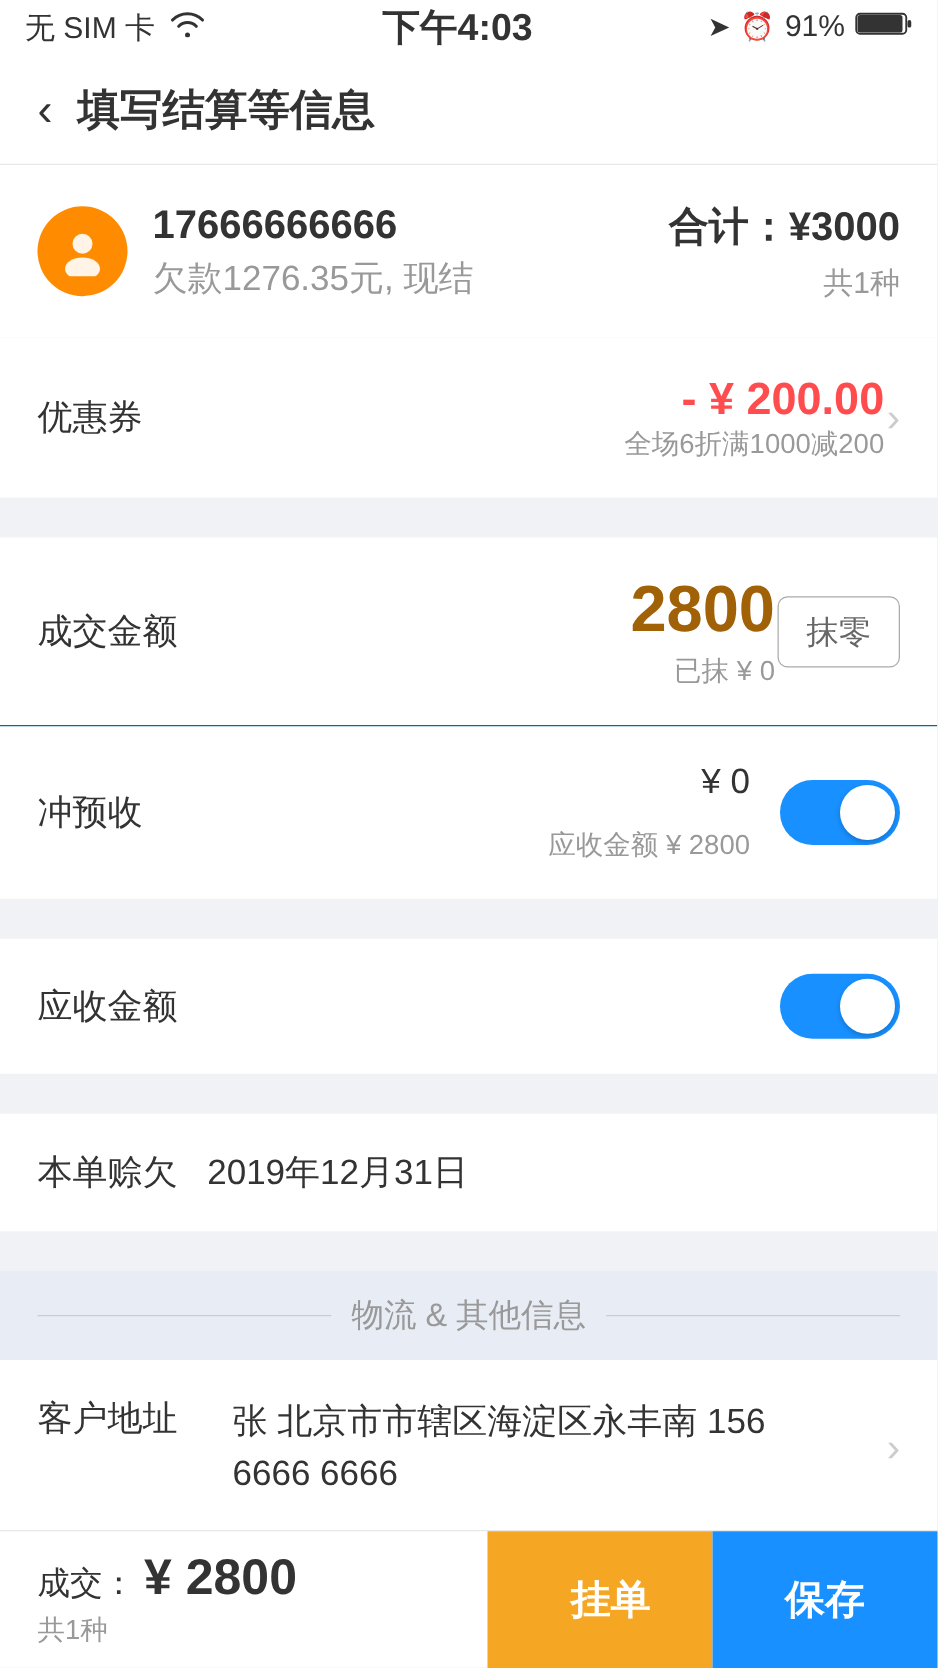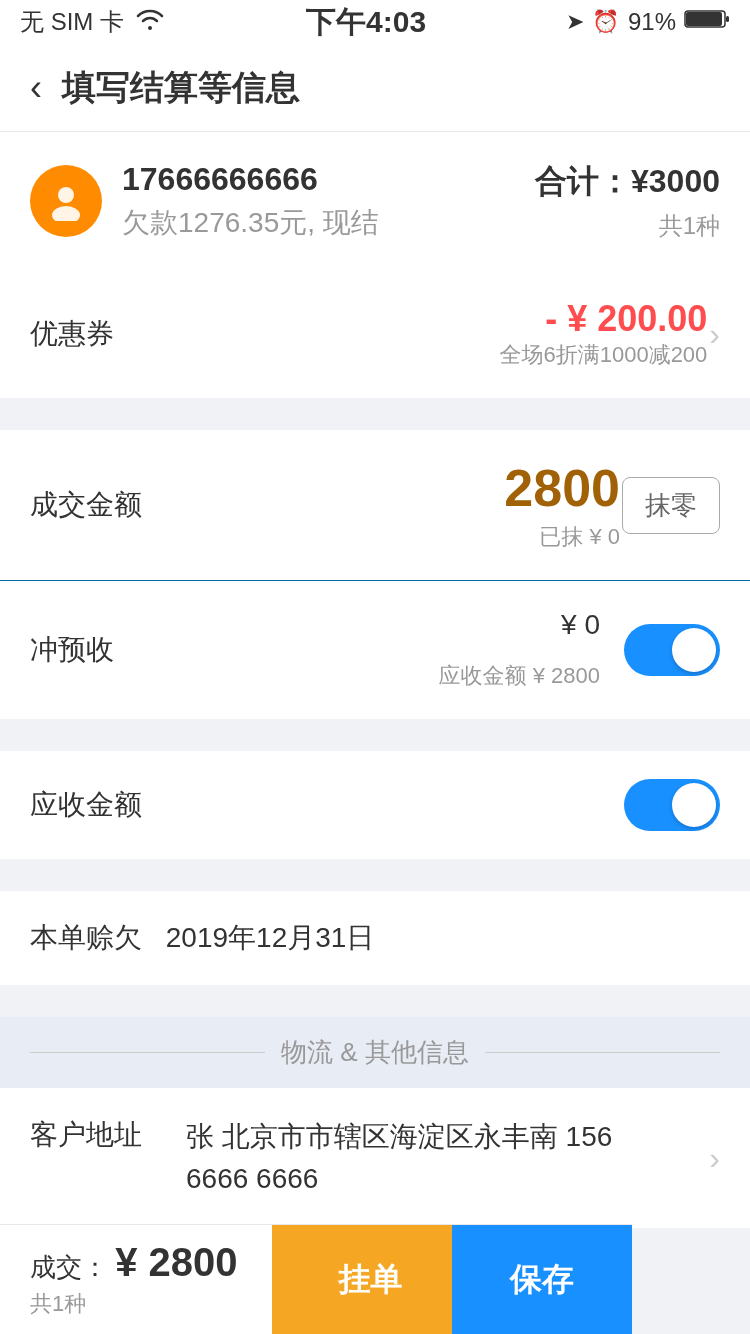--- a/index.html
+++ b/index.html
@@ -192,21 +192,21 @@
     }
     .address-label { font-size: 28px; color: #333; flex-shrink: 0; }
     .address-value { font-size: 28px; color: #333; flex: 1; line-height: 1.5; }
     .address-chevron { color: #ccc; font-size: 32px; align-self: center; }
 
     
     .bottom-bar {
       position: fixed;
       bottom: 0;
       left: 0;
-      width: 632px;
+      width: 750px;
       height: 110px;
       background: #fff;
       display: flex;
       align-items: center;
       border-top: 1px solid #e8e8e8;
     }
     .bottom-summary {
       flex: 1;
       padding: 0 30px;
     }

